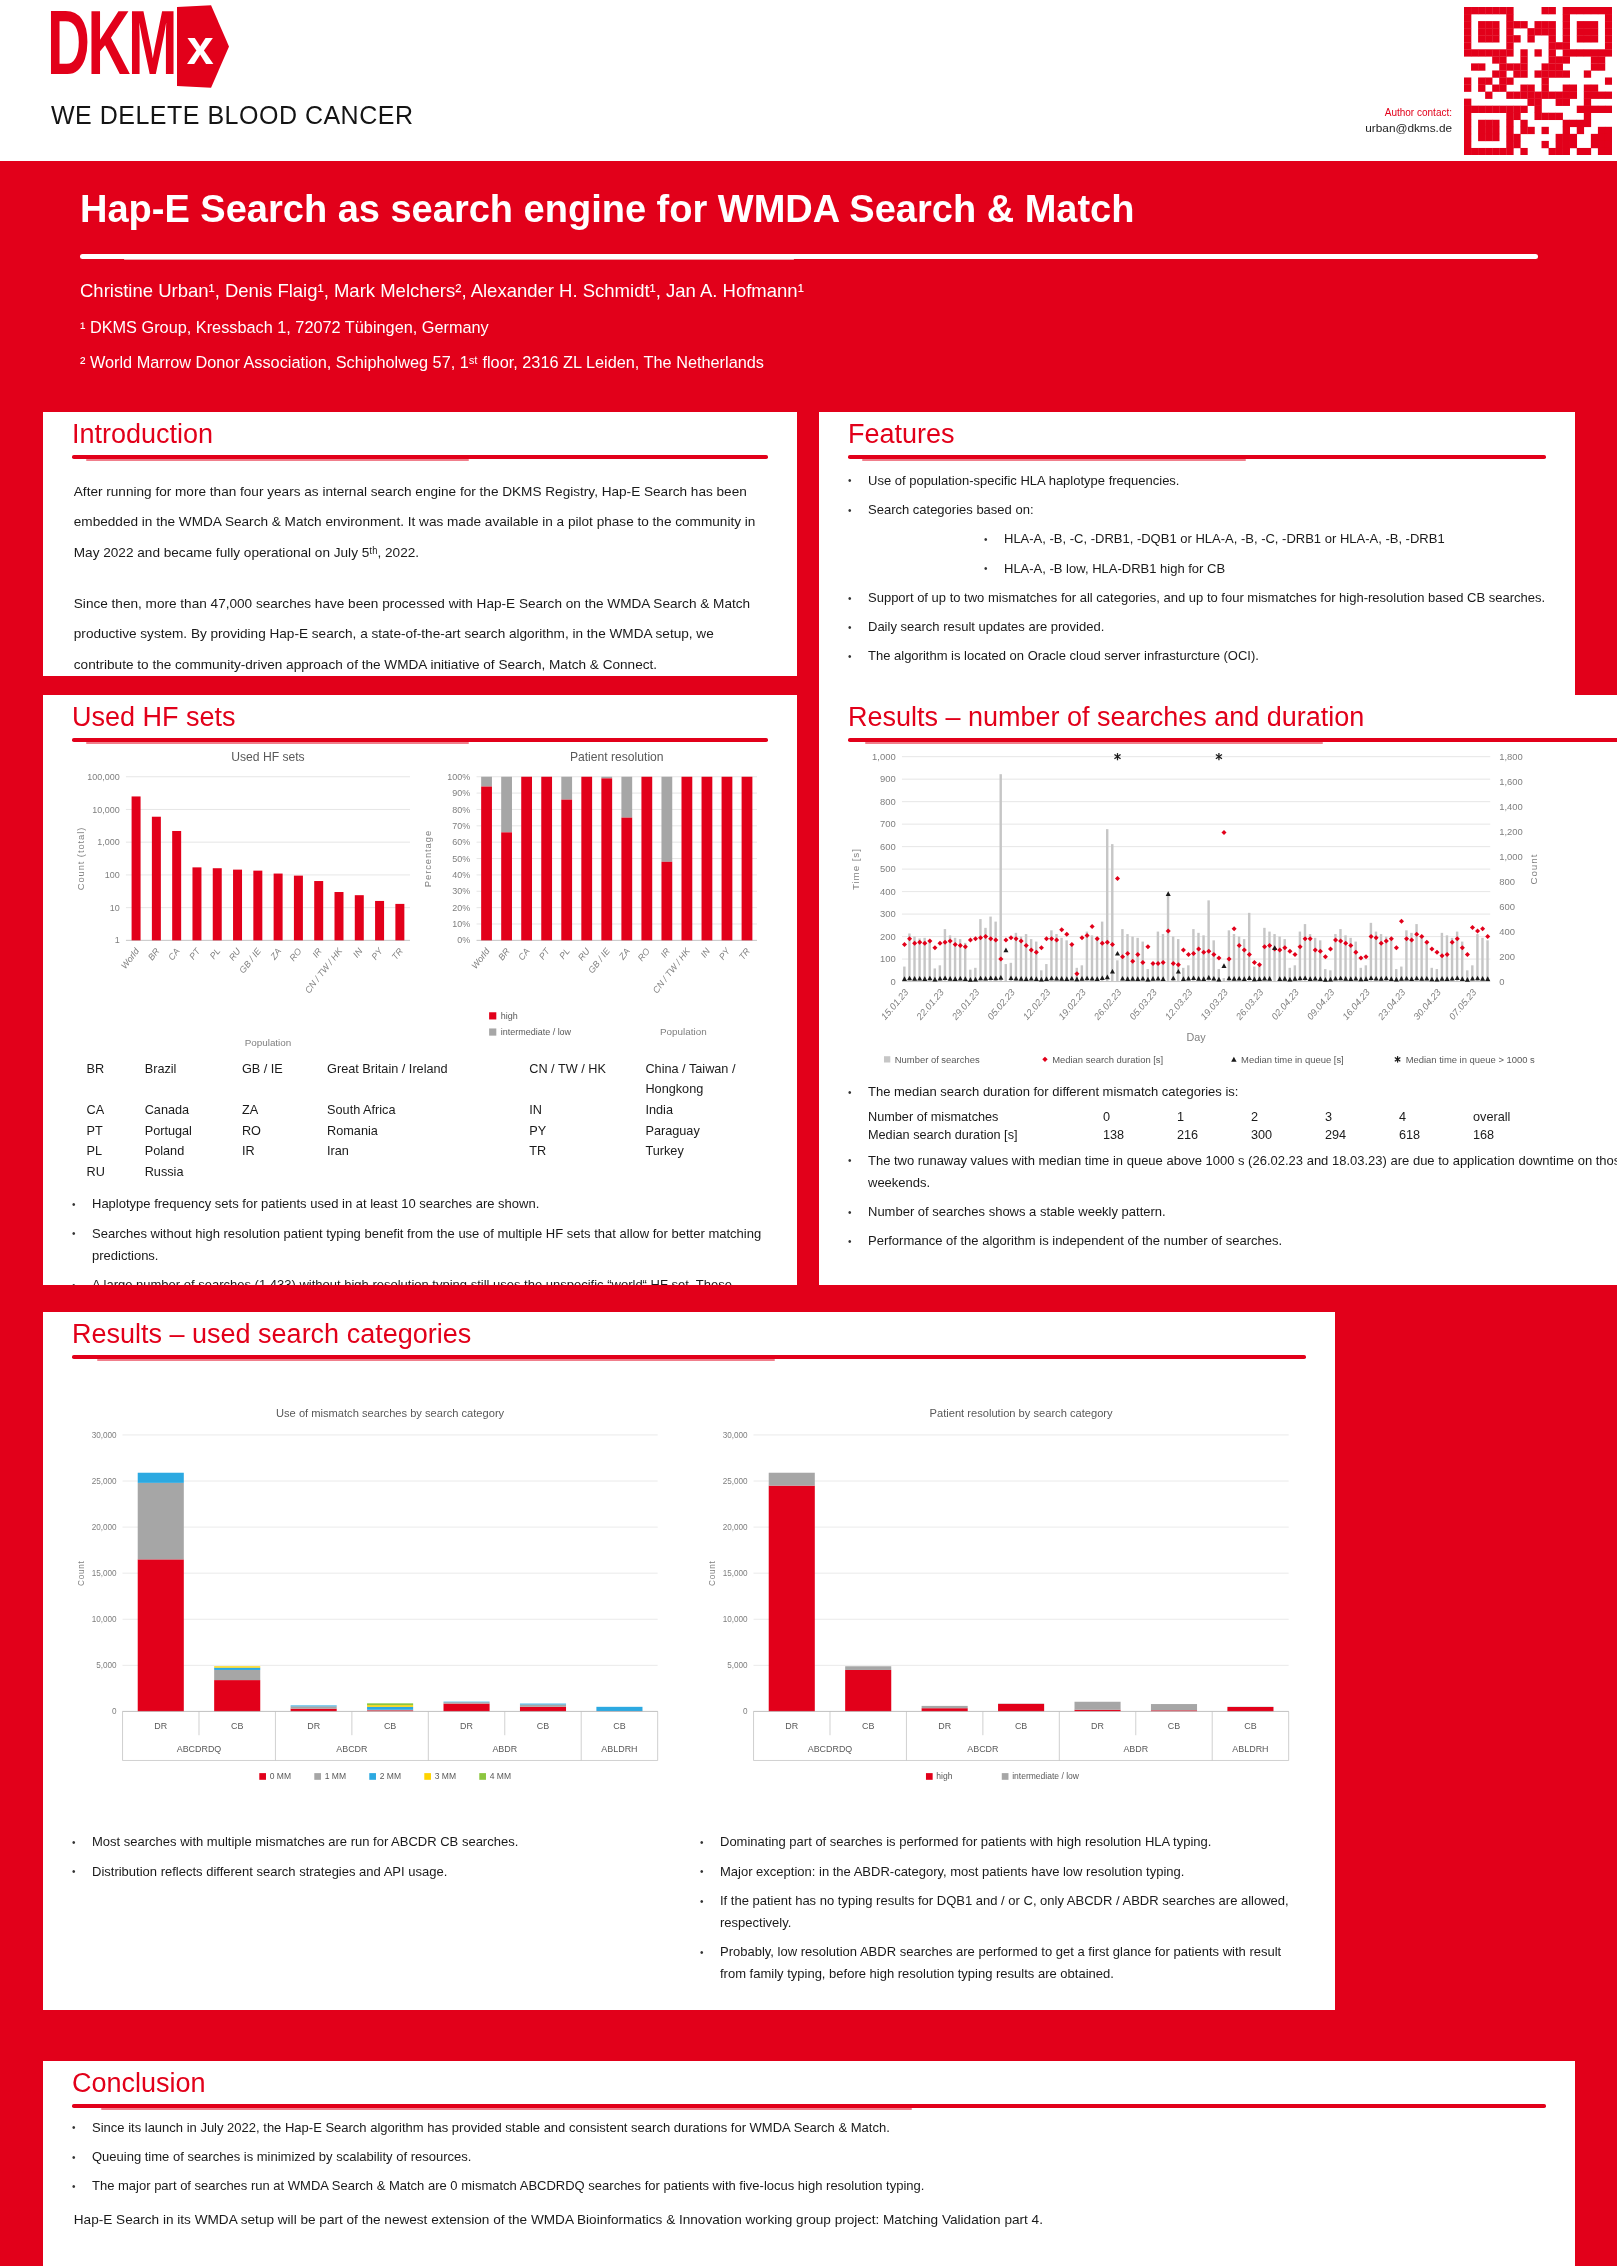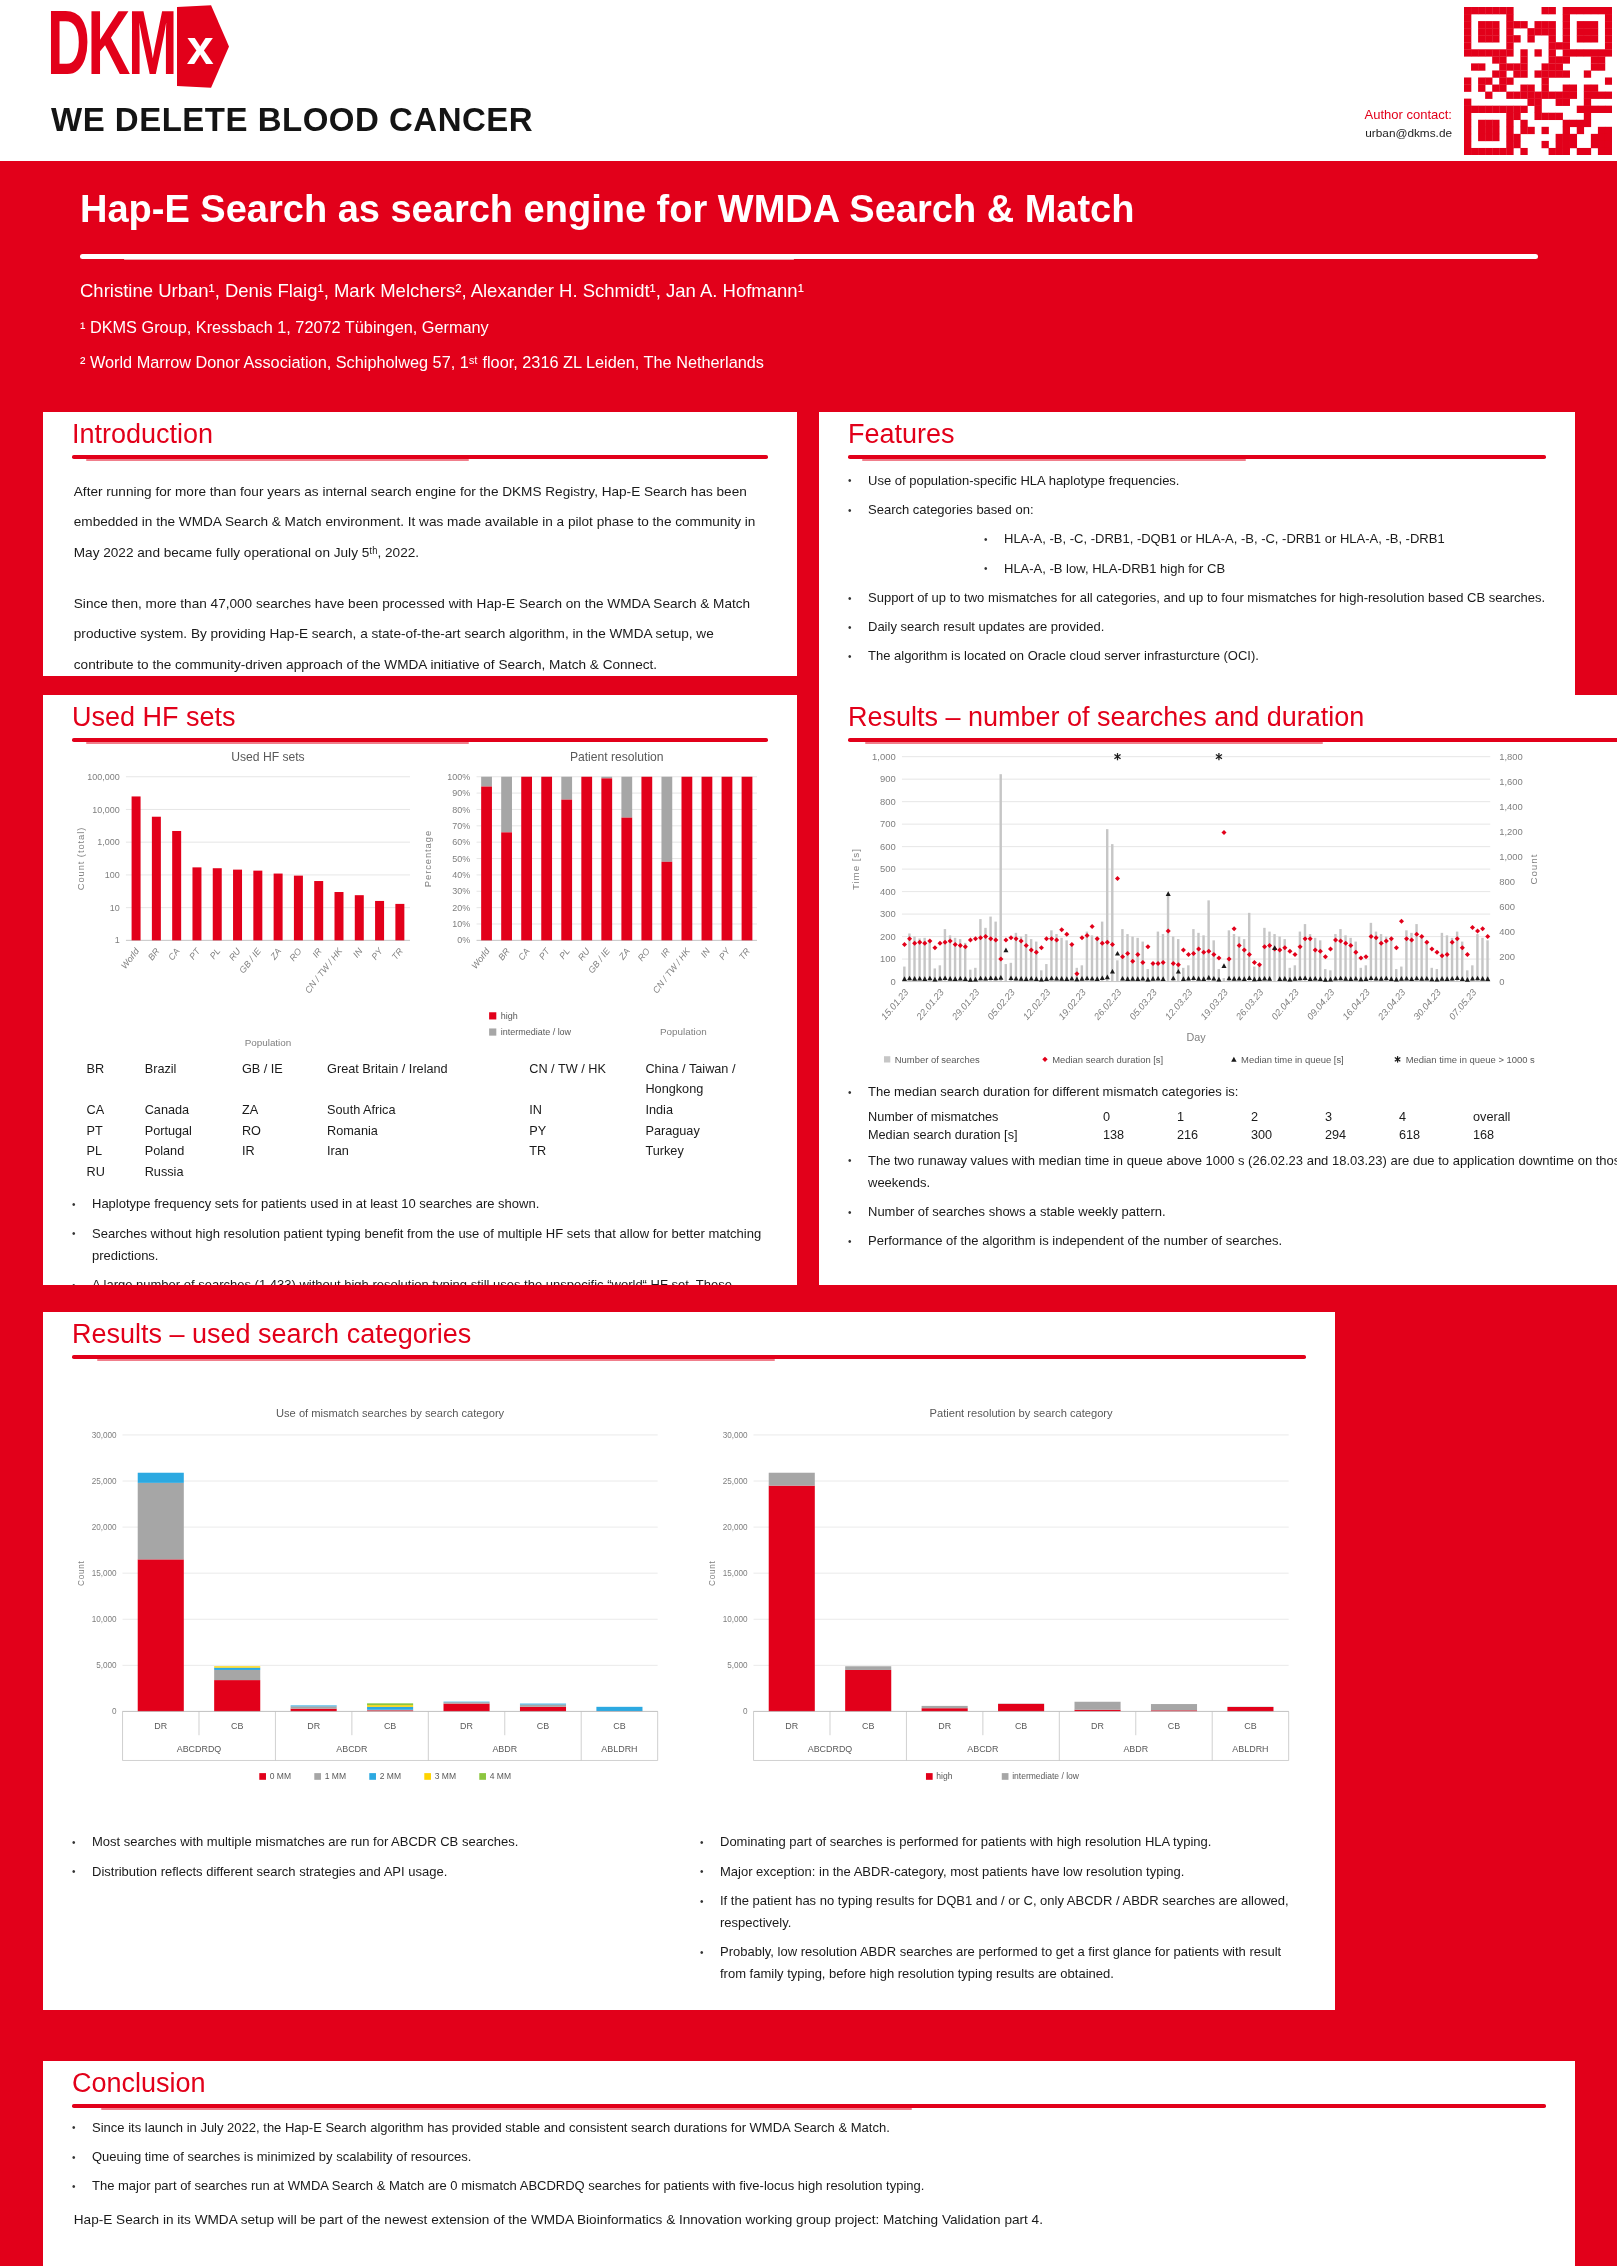--- a/index.html
+++ b/index.html
@@ -4,23 +4,23 @@
 <style>
   html,body{margin:0;padding:0;background:#fff}
   .poster{position:relative;width:1617px;height:2266px;background:#e2001a;
     font-family:"Liberation Sans","DejaVu Sans",sans-serif;color:#1a1a1a;overflow:hidden}
   
   .header{position:absolute;left:0;top:0;width:1617px;height:161px;background:#fff}
   .logo{position:absolute;left:47px;top:1.8px;height:87px;display:flex;align-items:flex-start}
   .logo-text{font-size:90px;line-height:0.92;font-weight:700;color:#e2001a;letter-spacing:-3.6px;
     transform:scale(0.66,1);transform-origin:left top;white-space:nowrap}
   .logo-shield{position:absolute;left:177px;top:5.4px}
-  .tagline{position:absolute;left:51px;top:101px;font-size:33px;font-weight:700;color:#141414;letter-spacing:0.5px;white-space:nowrap}
+  .tagline{position:absolute;left:51px;top:101px;font-size:25px;font-weight:400;color:#141414;letter-spacing:0.5px;white-space:nowrap}
   .contact{position:absolute;right:165px;top:105px;text-align:right;line-height:1.5}
-  .contact .c1{color:#e2001a;font-size:13px}
+  .contact .c1{color:#e2001a;font-size:10px}
   .contact .c2{color:#222;font-size:11.8px}
   .qr{position:absolute;left:1464px;top:7.2px}
   
   .band-title{position:absolute;left:80px;top:188px;font-size:38px;font-weight:700;color:#fff;white-space:nowrap}
   .title-rule{position:absolute;left:80px;top:254px;width:1458px;height:4.5px;background:#fff;border-radius:2.7px}
   .title-rule::after{content:"";position:absolute;left:3%;top:4.5px;width:46%;height:1.8px;background:#fff;opacity:.6;border-radius:1.8px}
   .authors{position:absolute;left:80px;top:280px;font-size:18.5px;color:#fff;white-space:nowrap}
   .affil{position:absolute;left:80px;font-size:16.3px;color:#fff;white-space:nowrap}
   .affil1{top:318px}.affil2{top:353px}
   

